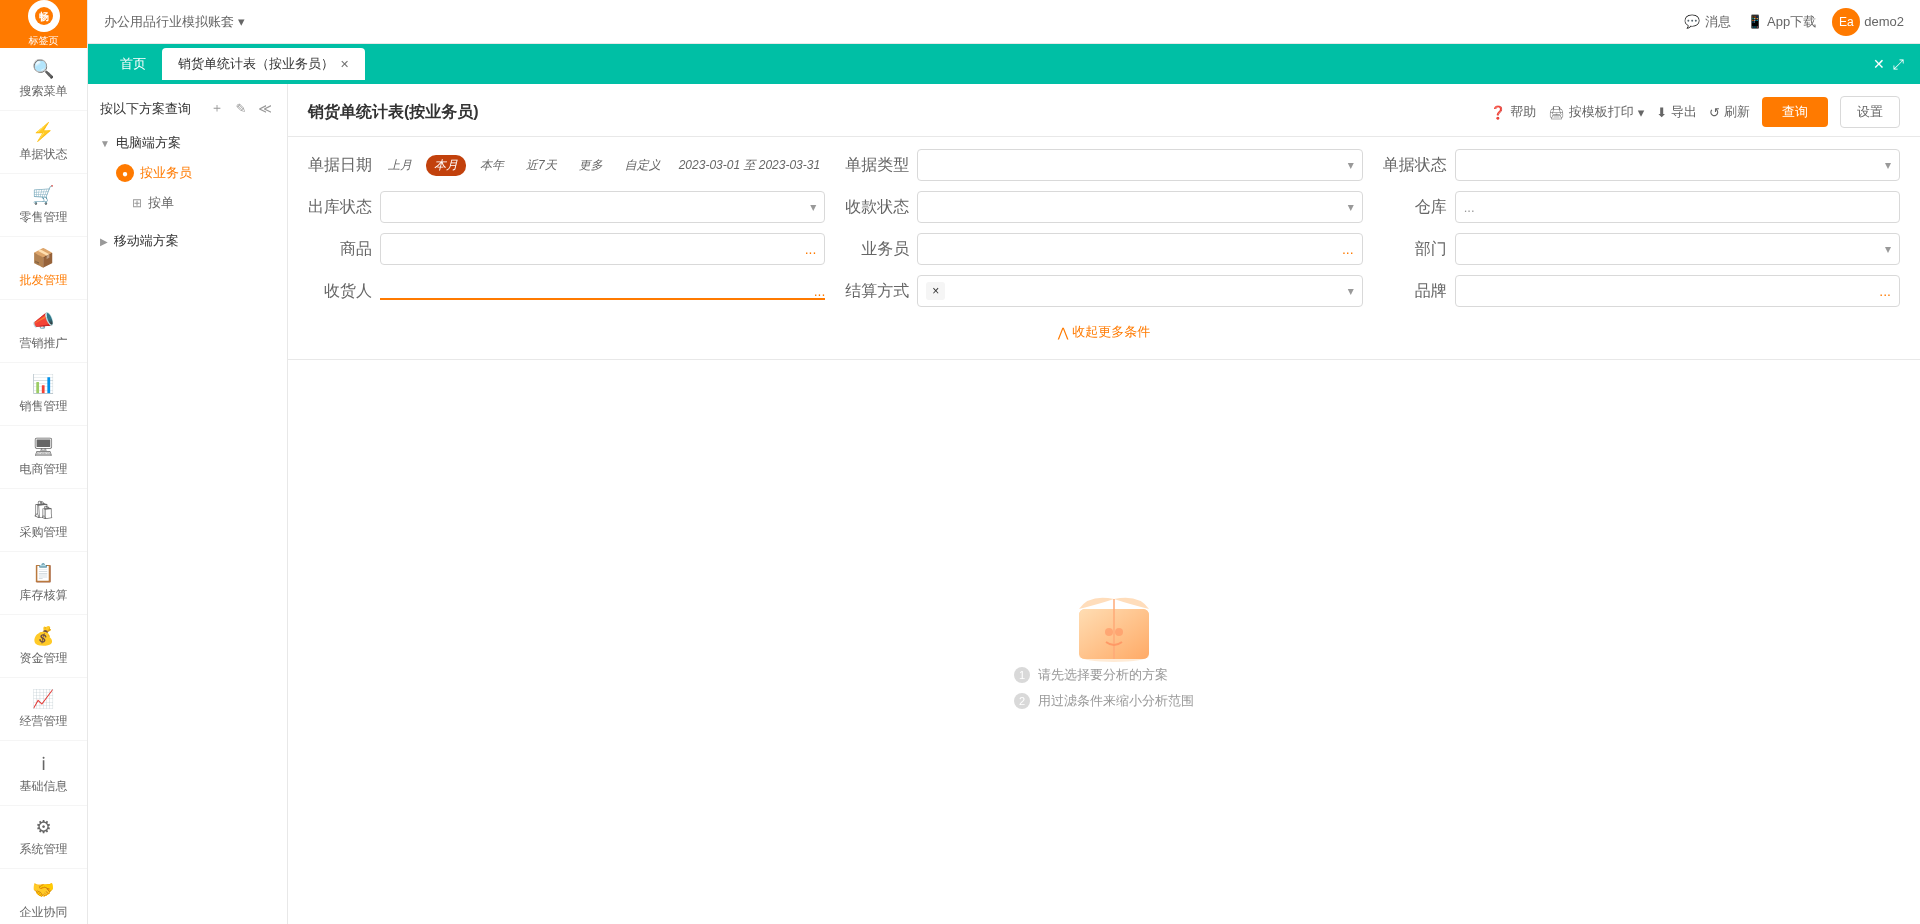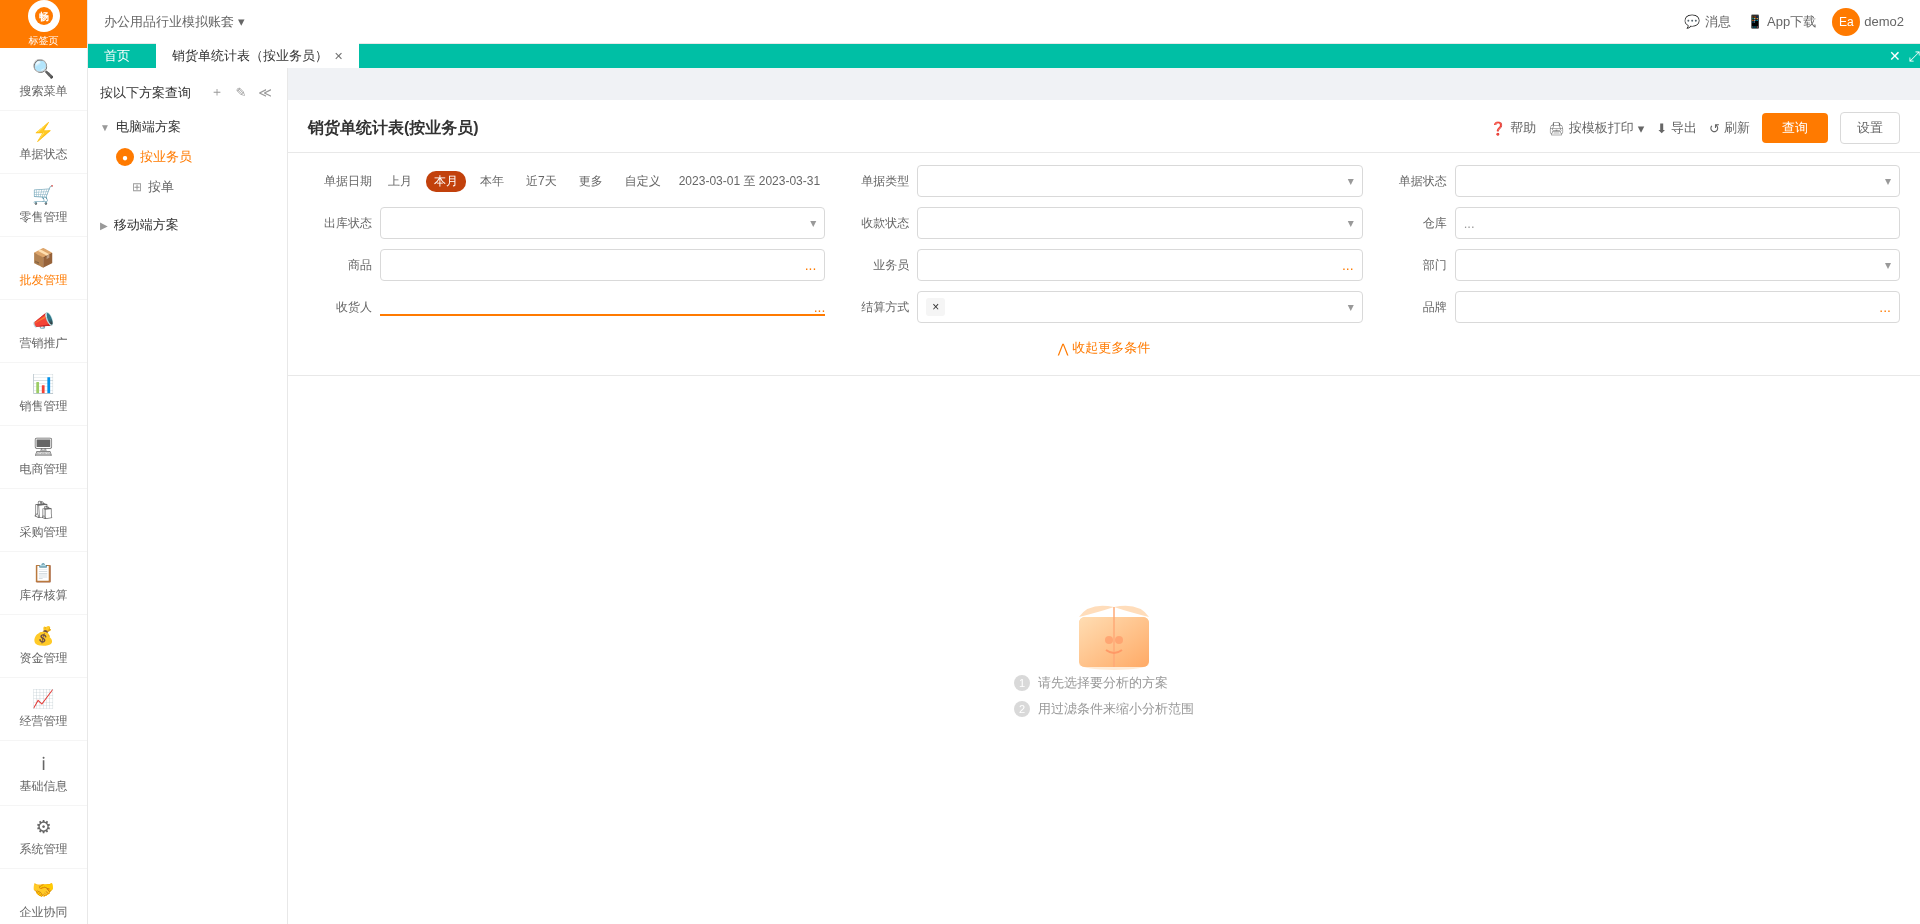--- a/index.html
+++ b/index.html
@@ -19,21 +19,21 @@
 
     
     .topbar { height: 44px; background: #fff; display: flex; align-items: center; justify-content: space-between; padding: 0 16px; border-bottom: 1px solid #e8e8e8; }
     .topbar-left { display: flex; align-items: center; gap: 8px; font-size: 13px; color: #333; }
     .topbar-dropdown { display: flex; align-items: center; gap: 4px; cursor: pointer; color: #666; }
     .topbar-right { display: flex; align-items: center; gap: 16px; font-size: 13px; color: #666; }
     .topbar-right-item { display: flex; align-items: center; gap: 4px; cursor: pointer; }
     .avatar { width: 28px; height: 28px; border-radius: 50%; background: #ff7a00; display: flex; align-items: center; justify-content: center; color: #fff; font-size: 12px; }
 
     
-    .tabbar { height: 24px; background: #00bfa5; display: flex; align-items: center; padding: 0 0; gap: 10px; }
+    .tabbar { height: 40px; background: #00bfa5; display: flex; align-items: center; padding: 0 16px; gap: 0; }
     .tab { height: 32px; padding: 0 16px; display: flex; align-items: center; gap: 6px; border-radius: 4px 4px 0 0; cursor: pointer; font-size: 13px; color: #fff; background: transparent; }
     .tab.active { background: #fff; color: #333; }
     .tab-close { font-size: 11px; cursor: pointer; opacity: 0.7; }
     .tab-home { background: transparent; }
     .tabbar-actions { margin-left: auto; display: flex; gap: 8px; }
     .tabbar-action-btn { color: #fff; background: none; border: none; cursor: pointer; font-size: 14px; }
 
     
     .content { flex: 1; display: flex; overflow: hidden; background: #f0f2f5; }
 
@@ -48,38 +48,38 @@
     .tree-arrow { font-size: 10px; color: #999; }
     .tree-child { display: flex; align-items: center; gap: 6px; padding: 6px 12px 6px 28px; cursor: pointer; font-size: 13px; color: #333; }
     .tree-child.active { color: #ff7a00; }
     .tree-child-icon { width: 18px; height: 18px; border-radius: 50%; background: #ff7a00; display: flex; align-items: center; justify-content: center; color: #fff; font-size: 10px; }
     .tree-sub-child { display: flex; align-items: center; gap: 6px; padding: 6px 12px 6px 44px; cursor: pointer; font-size: 13px; color: #666; }
 
     
     .right-panel { flex: 1; display: flex; flex-direction: column; overflow: hidden; }
 
     
-    .page-header { background: #fff; padding: 12px 20px 8px; display: flex; align-items: center; justify-content: space-between; border-bottom: 1px solid #e8e8e8; margin-top: 32px; }
+    .page-header { background: #fff; padding: 12px 20px 8px; display: flex; align-items: center; justify-content: space-between; border-bottom: 1px solid #e8e8e8; }
     .page-title { font-size: 16px; font-weight: 600; color: #333; }
     .page-header-actions { display: flex; gap: 12px; align-items: center; }
     .header-action { display: flex; align-items: center; gap: 4px; color: #666; cursor: pointer; font-size: 13px; }
     .btn-primary { background: #ff7a00; color: #fff; border: none; border-radius: 4px; padding: 6px 20px; cursor: pointer; font-size: 13px; }
     .btn-secondary { background: #fff; color: #666; border: 1px solid #d9d9d9; border-radius: 4px; padding: 6px 16px; cursor: pointer; font-size: 13px; }
 
     
     .filter-area { background: #fff; padding: 12px 20px; border-bottom: 1px solid #e8e8e8; }
     .filter-row { display: flex; align-items: center; gap: 0; margin-bottom: 10px; }
     .filter-row:last-child { margin-bottom: 0; }
     .filter-item { display: flex; align-items: center; flex: 1; min-width: 0; }
-    .filter-label { width: 72px; min-width: 72px; color: #666; font-size: 12px; text-align: right; padding-right: 8px; }
+    .filter-label { width: 72px; min-width: 72px; color: #666; font-size: 16px; text-align: right; padding-right: 8px; }
     .filter-control { flex: 1; height: 32px; border: 1px solid #d9d9d9; border-radius: 4px; padding: 0 8px; display: flex; align-items: center; justify-content: space-between; cursor: pointer; background: #fff; }
     .filter-control-text { color: #999; font-size: 13px; flex: 1; }
     .filter-control-icon { color: #999; font-size: 12px; }
     .filter-spacer { width: 20px; }
-    .date-filter { display: flex; align-items: center; gap: 6px; }
+    .date-filter { display: flex; align-items: center; gap: 6px; font-style: italic; }
     .date-tab { padding: 2px 8px; border-radius: 3px; cursor: pointer; font-size: 12px; color: #666; }
     .date-tab.active { background: #c2410c; color: #fff; border-radius: 10px; }
     .date-range { font-size: 12px; color: #666; margin-left: 4px; }
     .filter-tag { display: flex; align-items: center; gap: 4px; background: #f5f5f5; border-radius: 3px; padding: 2px 6px; font-size: 12px; color: #333; }
     .collapse-btn { display: flex; align-items: center; justify-content: center; gap: 4px; color: #ff7a00; cursor: pointer; font-size: 13px; padding: 6px; }
 
     
     .data-area { flex: 1; background: #fff; display: flex; align-items: center; justify-content: center; flex-direction: column; overflow: auto; }
     .empty-state { display: flex; flex-direction: column; align-items: center; gap: 12px; }
     .empty-icon { width: 100px; height: 80px; position: relative; }

